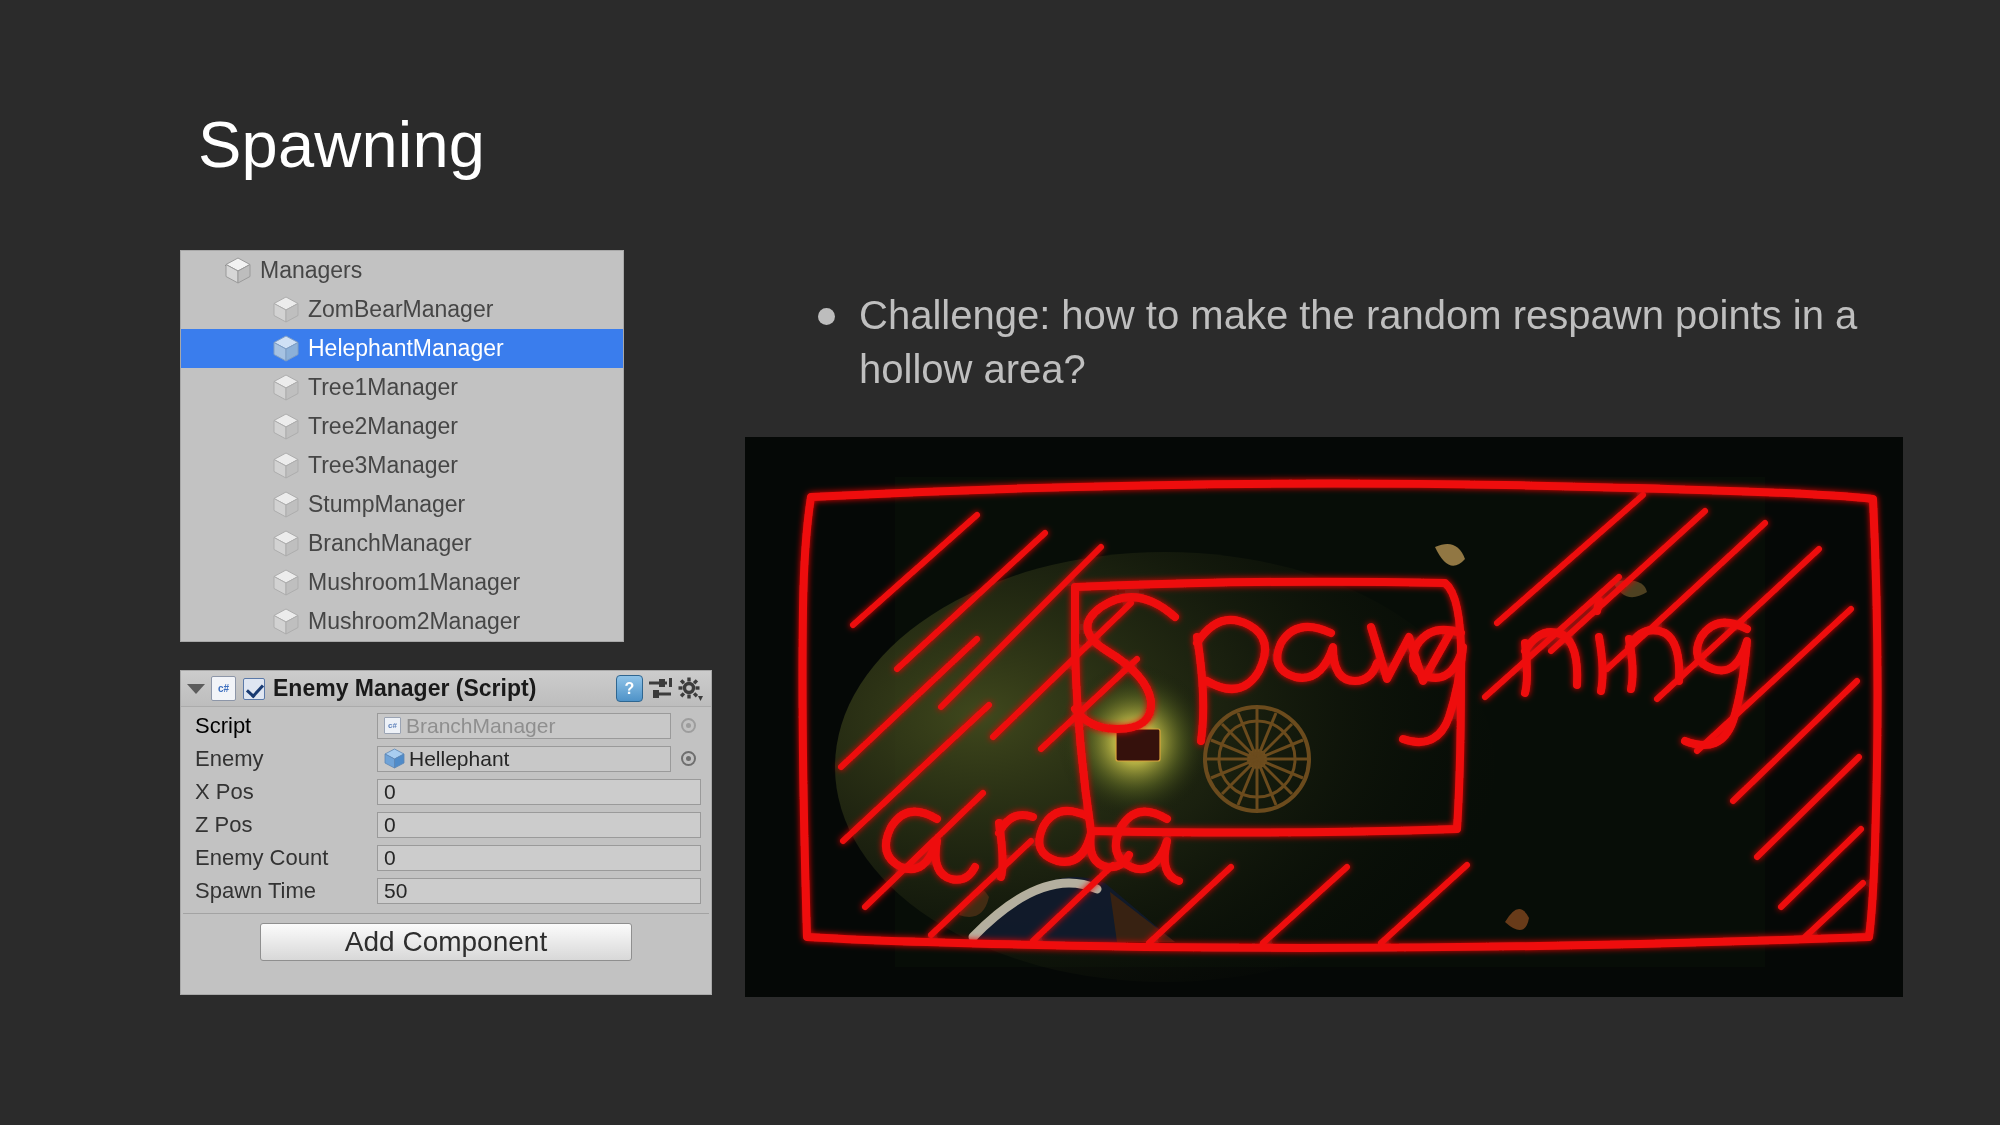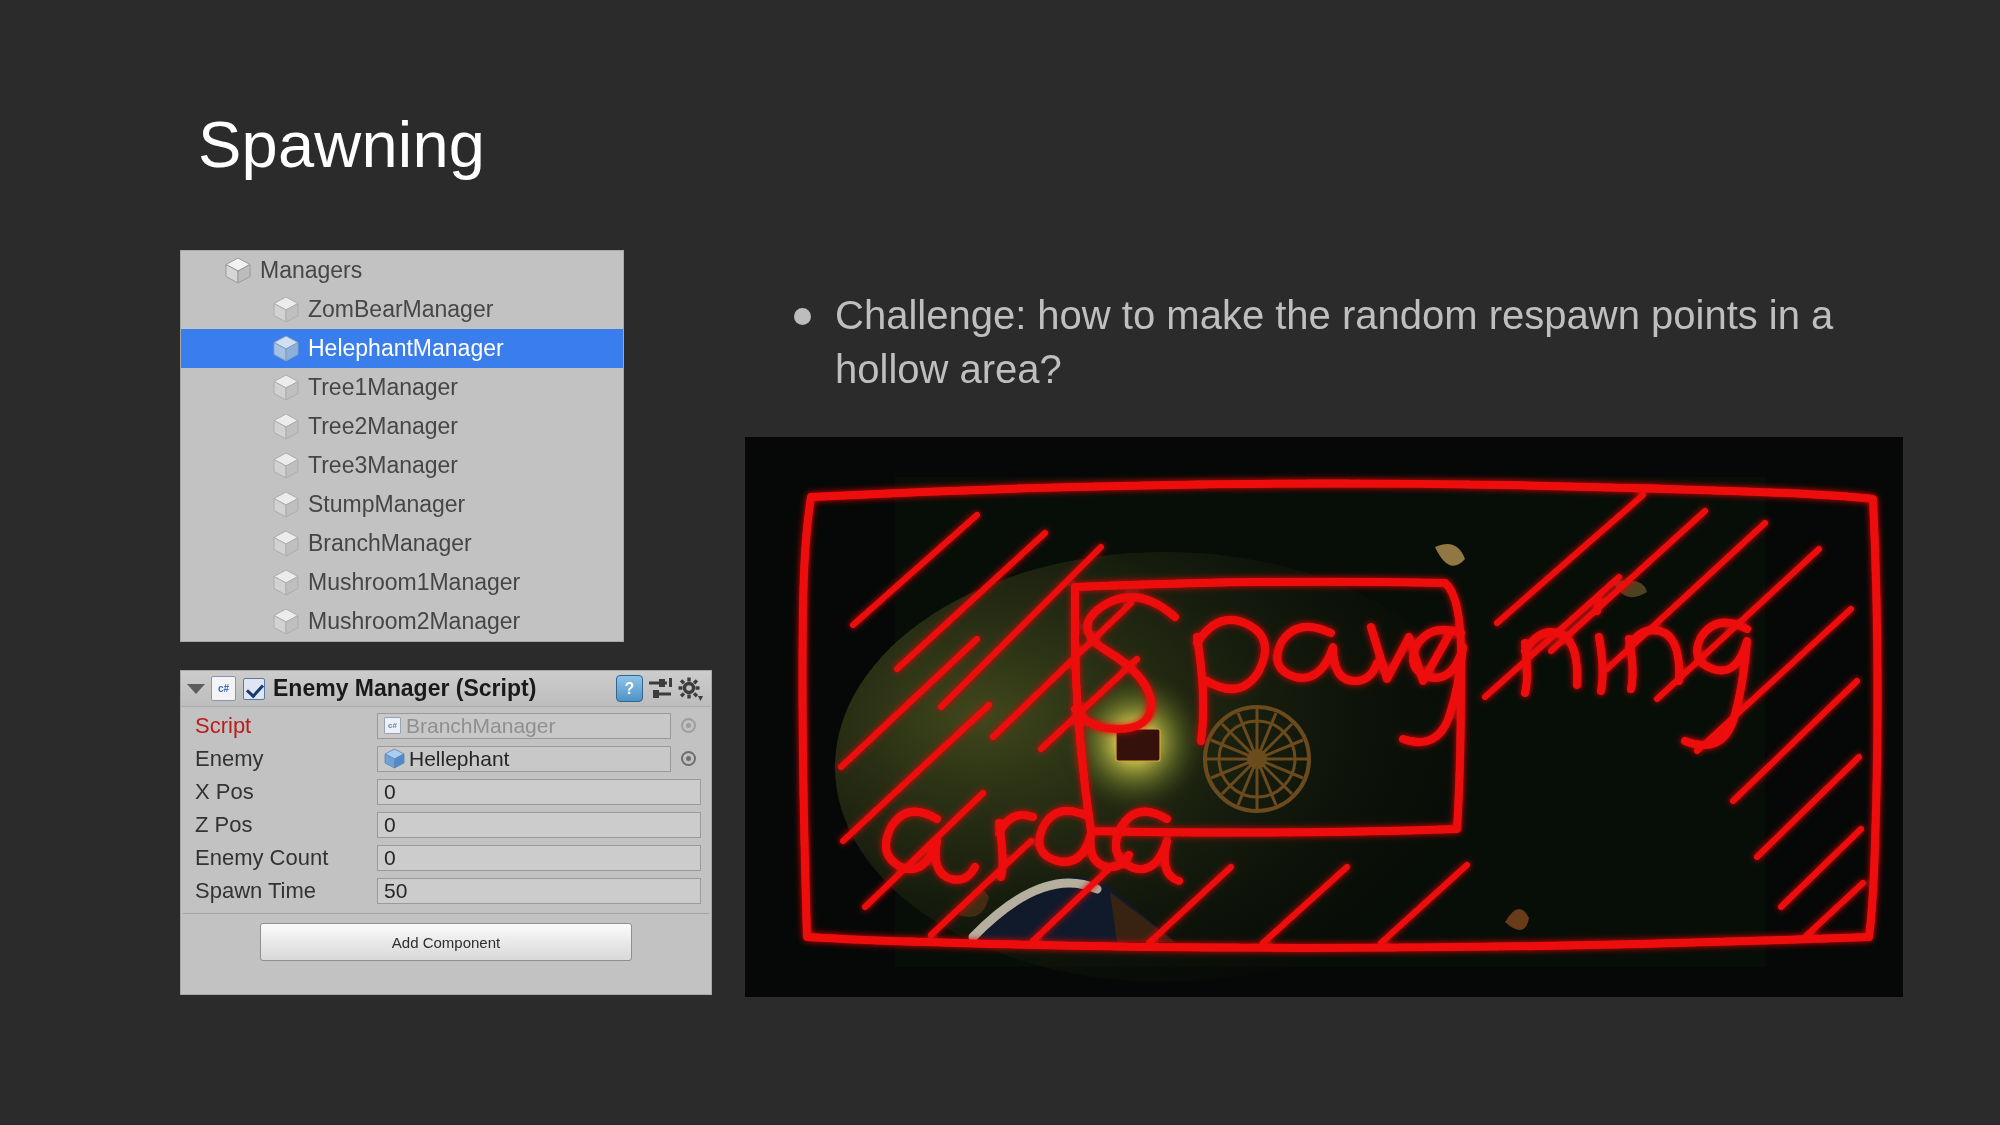--- a/index.html
+++ b/index.html
@@ -104,21 +104,21 @@
   .gear-icon{ width:26px;height:26px;flex:none;position:relative; }
 
   #insp-body{ flex:1; padding-top:2px; }
   .field-row{
     height:33px; display:flex; align-items:center;
     padding:0 10px 0 14px;
   }
   .field-label{
     width:182px; font-size:22px; color:#333333; white-space:nowrap;
   }
-  .field-label.dim{ color:#b91c1c; }
+  .field-label.dim{ color:#000000; }
   .field-ctrl{
     flex:1; height:26px;
     background:#cccccc; border:1px solid #9a9a9a;
     display:flex; align-items:center; padding:0 6px;
     font-size:21px; color:#262626; white-space:nowrap;
     overflow:hidden;
   }
   .field-ctrl.objfield{ background:#c8c8c8; }
   .field-ctrl.dim{ color:#8f8f8f; }
   .mini-cube{ width:21px;height:21px;margin-right:4px;flex:none; }
@@ -144,26 +144,26 @@
   .picker.dim span::after{ background:#9d9d9d; }
   #insp-sep{ height:1px;background:#a3a3a3;margin:6px 2px 0 2px; }
   #add-component-wrap{
     height:56px;display:flex;align-items:center;justify-content:center;
   }
   #add-component-button{
     width:372px;height:38px;
     background:linear-gradient(#fbfbfb,#d8d8d8);
     border:1px solid #8f8f8f;border-radius:3px;
     display:flex;align-items:center;justify-content:center;
-    font-size:15px;color:#2e2e2e;
+    font-size:28px;color:#2e2e2e;
   }
 
   
   #bullet-block{
-    position:absolute; left:794px; top:288px; width:1070px;
+    position:absolute; left:818px; top:288px; width:1070px;
     display:flex; gap:24px;
   }
   #bullet-dot{
     width:17px;height:17px;border-radius:50%;
     background:#bdbdbd;flex:none;margin-top:20px;
   }
   #bullet-text{
     font-size:40px;line-height:1.35;color:#bfbfbf;font-weight:400;
   }
 

